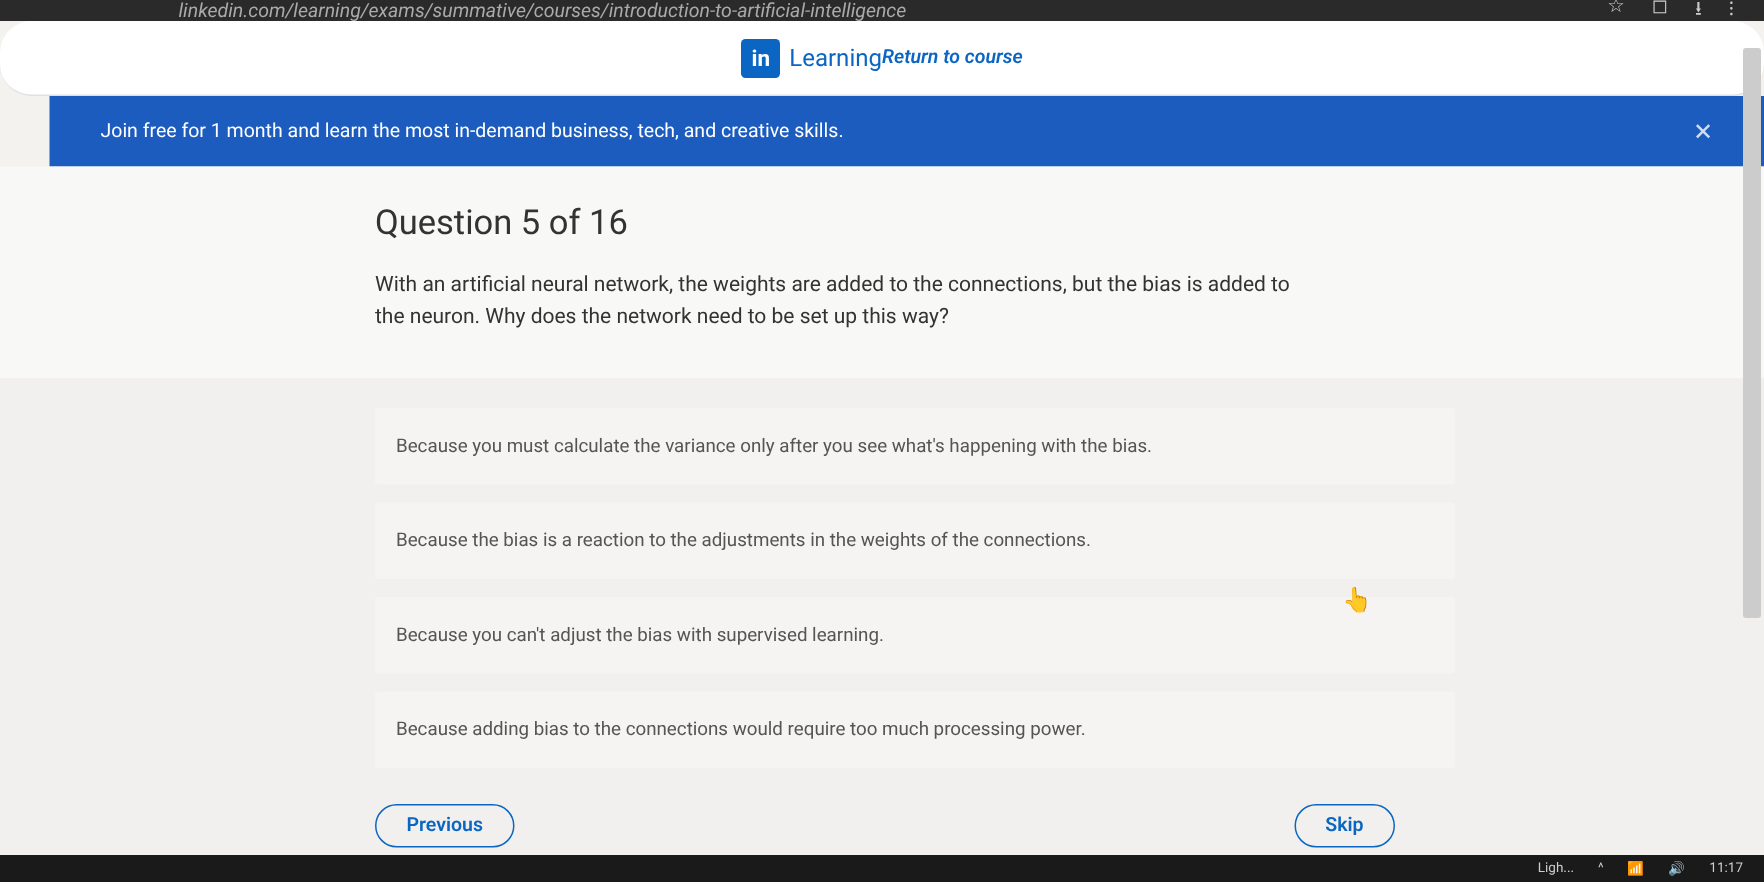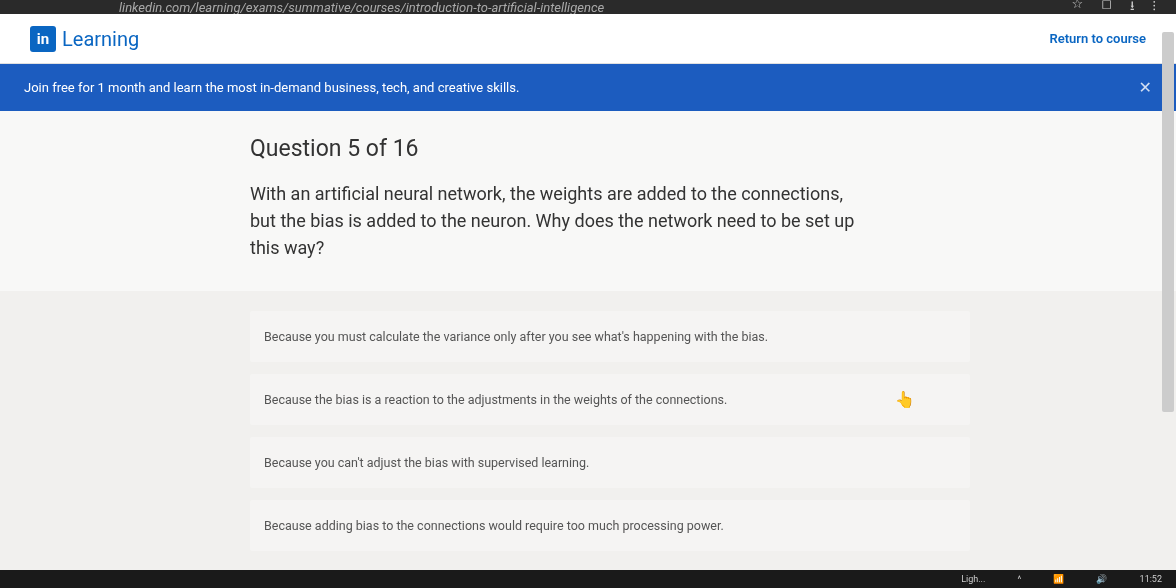--- a/index.html
+++ b/index.html
@@ -41,60 +41,63 @@
       background: #f3f2ef;
       height: 574px;
       position: relative;
       overflow: hidden;
     }
     .top-header {
       background: #fff;
       height: 50px;
       display: flex;
       align-items: center;
-      justify-content: space-between;
+      justify-content: center;
       padding: 0 30px;
       border-bottom: 1px solid #e0e0e0;
+      border-radius: 21px;
     }
     .logo-wrap {
       display: flex;
       align-items: center;
       gap: 6px;
     }
     .logo-box {
       width: 26px;
       height: 26px;
       background: #0a66c2;
       color: #fff;
       font-weight: 700;
       font-size: 15px;
       display: flex;
       align-items: center;
       justify-content: center;
       border-radius: 3px;
     }
     .logo-text {
       color: #0a66c2;
-      font-size: 20px;
+      font-size: 16px;
       font-weight: 400;
     }
     .return-link {
       color: #0a66c2;
       font-size: 13px;
       font-weight: 600;
       cursor: pointer;
+      font-style: italic;
     }
     .promo-banner {
       background: #1c5cbf;
       color: #fff;
-      padding: 14px 24px;
+      padding: 14px 34px;
       display: flex;
       justify-content: space-between;
       align-items: center;
       font-size: 13px;
+      margin-left: 33px;
     }
     .close-x {
       color: #fff;
       font-size: 16px;
       cursor: pointer;
       opacity: 0.8;
     }
     .content-area {
       padding: 24px 0 0 0;
       background: #f8f8f7;
@@ -103,21 +106,21 @@
       max-width: 720px;
       margin-left: 250px;
     }
     .question-header {
       font-size: 23px;
       font-weight: 400;
       color: #333;
       margin-bottom: 18px;
     }
     .question-text {
-      font-size: 18px;
+      font-size: 14px;
       color: #333;
       line-height: 1.5;
       margin-bottom: 30px;
       max-width: 620px;
     }
     .answer-section {
       background: #f1f0ee;
       padding: 20px 0 12px 0;
       margin-left: -250px;
       padding-left: 250px;
@@ -167,21 +170,21 @@
       position: absolute;
       bottom: 0;
       left: 0;
       right: 0;
       height: 18px;
       background: #1a1a1a;
       display: flex;
       justify-content: flex-end;
       align-items: center;
       padding: 0 10px;
-      gap: 24px;
+      gap: 8px;
       color: #ccc;
       font-size: 9px;
     }
     .taskbar-item {
       padding: 0 4px;
     }
     .cursor-pointer {
       position: absolute;
       top: 376px;
       left: 895px;
@@ -241,14 +244,14 @@
 
   <div class="scrollbar"></div>
   <div class="cursor-pointer">👆</div>
 </div>
 
 <div class="taskbar">
   <span class="taskbar-item">Ligh...</span>
   <span class="taskbar-item">^</span>
   <span class="taskbar-item">📶</span>
   <span class="taskbar-item">🔊</span>
-  <span class="taskbar-item">11:52</span>
+  <span class="taskbar-item">11:17</span>
 </div>
 
 </body></html>

